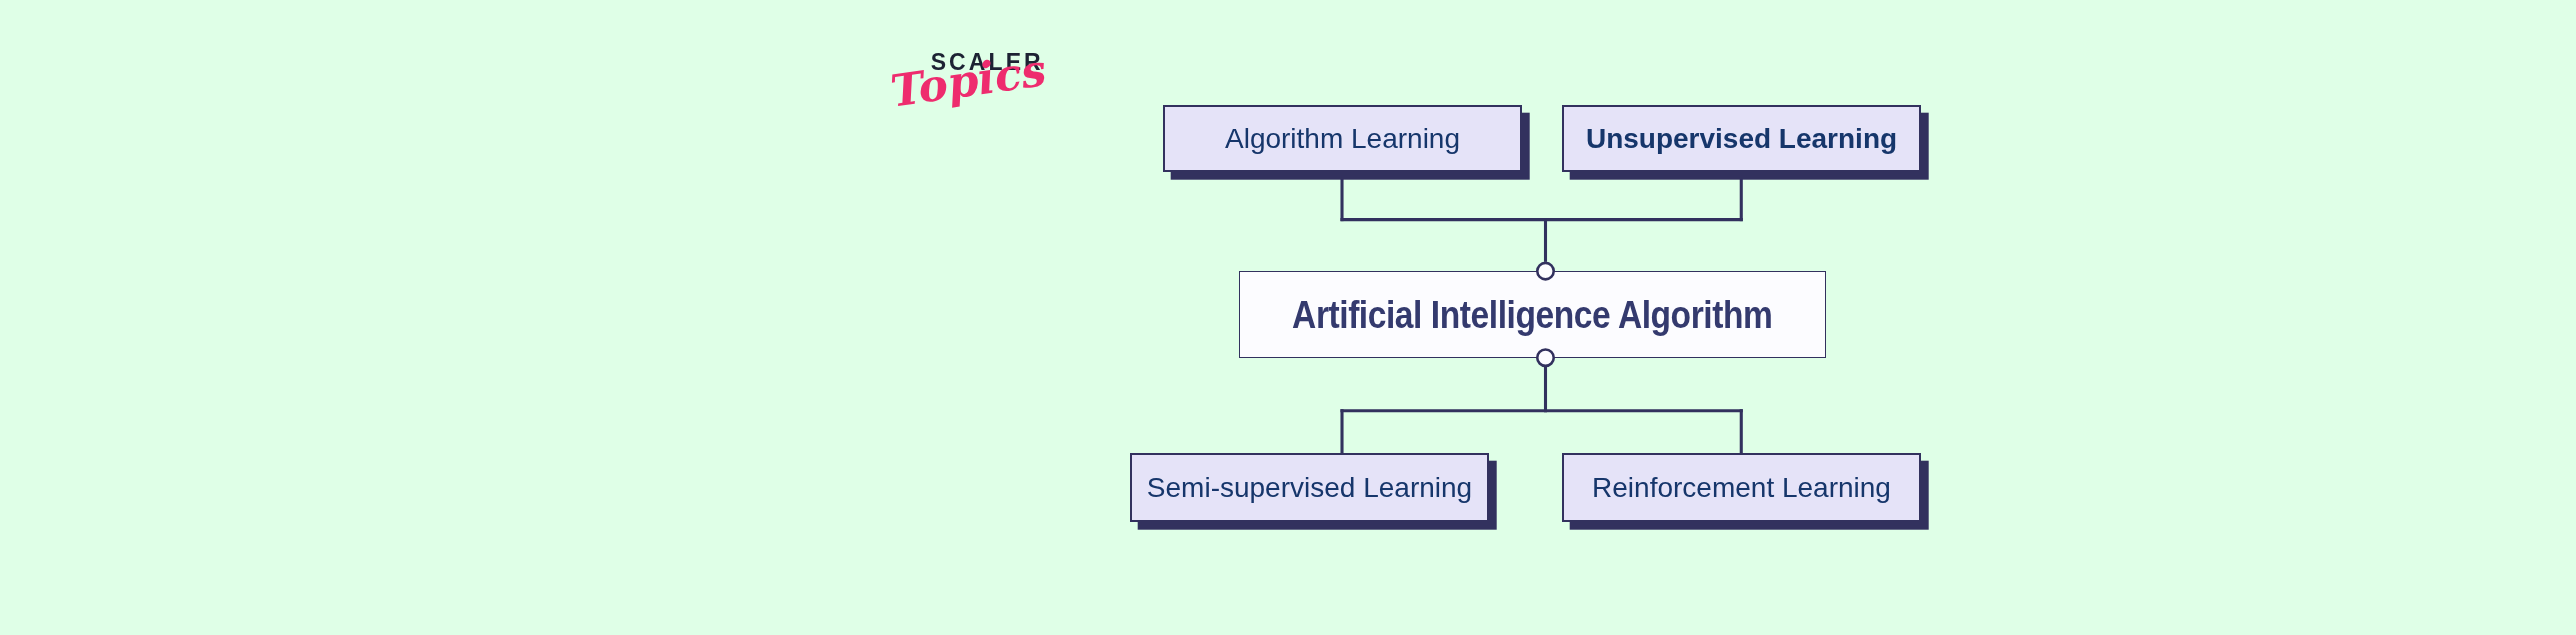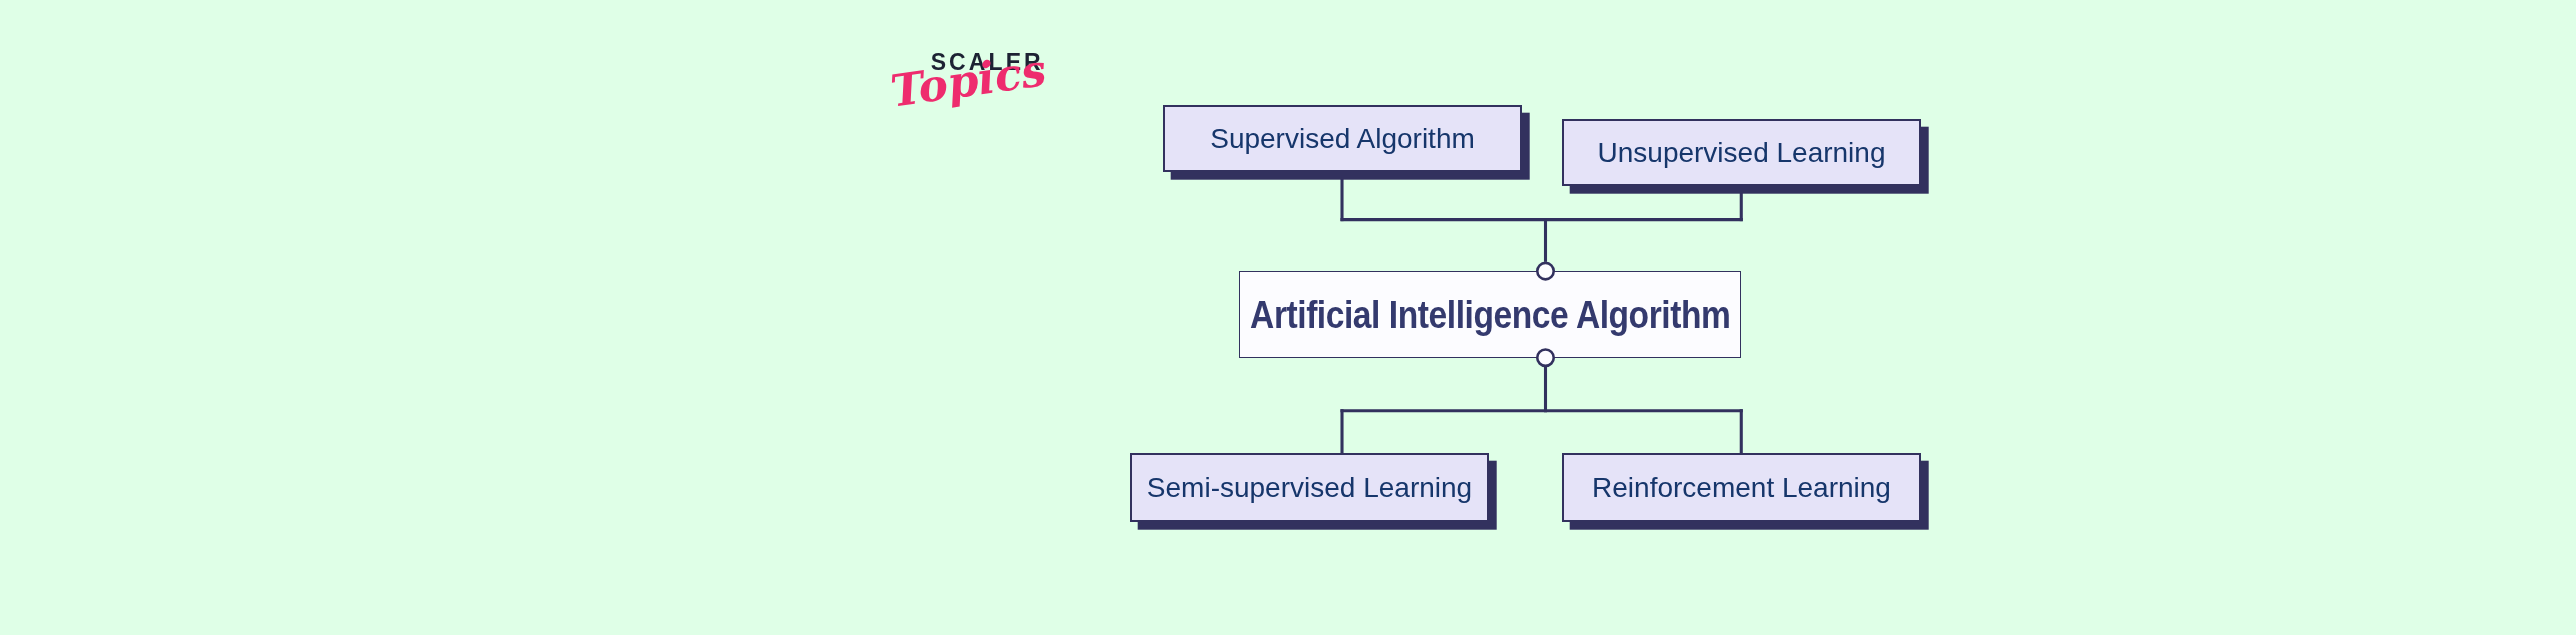--- a/index.html
+++ b/index.html
@@ -40,25 +40,25 @@
     text-align:center;
     border:2.1px solid var(--node-border);
     background:var(--node-fill);
     box-shadow:7.7px 7.7px 0 0 var(--node-border);
     color:var(--node-text);
     font-size:28px;
     line-height:1;
     white-space:nowrap;
   }
   .node-top-left    {left:1163px; top:105px; width:359px; height:67px;}
-  .node-top-right   {left:1562px; top:119px; width:359px; height:67px;}
+  .node-top-right   {left:1562px; top:105px; width:359px; height:67px;font-weight:bold;}
   .node-bottom-left {left:1130px; top:453px; width:359px; height:69px;}
   .node-bottom-right{left:1562px; top:453px; width:359px; height:69px;}
   .node-center{
-    left:1239px; top:271px; width:502px; height:87px;
+    left:1239px; top:271px; width:587px; height:87px;
     border-width:1.5px;
     background:var(--center-fill);
     box-shadow:none;
     color:var(--center-text);
     font-size:39px;
     font-weight:bold;
     text-align:right;
   }
   .node-center .squeeze{
     display:inline-block;
@@ -109,21 +109,21 @@
     <line x1="2602" y1="426" x2="3383" y2="426" stroke="#32315e" stroke-width="6"></line>
     <line x1="3000" y1="426" x2="3000" y2="508" stroke="#32315e" stroke-width="6"></line>
 
     <line x1="3000" y1="712" x2="3000" y2="800" stroke="#32315e" stroke-width="6"></line>
     <line x1="2602" y1="797" x2="3383" y2="797" stroke="#32315e" stroke-width="6"></line>
     <line x1="2605" y1="794" x2="2605" y2="882" stroke="#32315e" stroke-width="6"></line>
     <line x1="3380" y1="794" x2="3380" y2="882" stroke="#32315e" stroke-width="6"></line>
   </svg>
 
   <div class="node node-top-left">
-    <span>Supervised Algorithm</span>
+    <span>Algorithm Learning</span>
   </div>
 
   <div class="node node-top-right">
     <span>Unsupervised Learning</span>
   </div>
 
   <div class="node node-center">
     <span class="squeeze">Artificial Intelligence Algorithm</span>
   </div>
 

